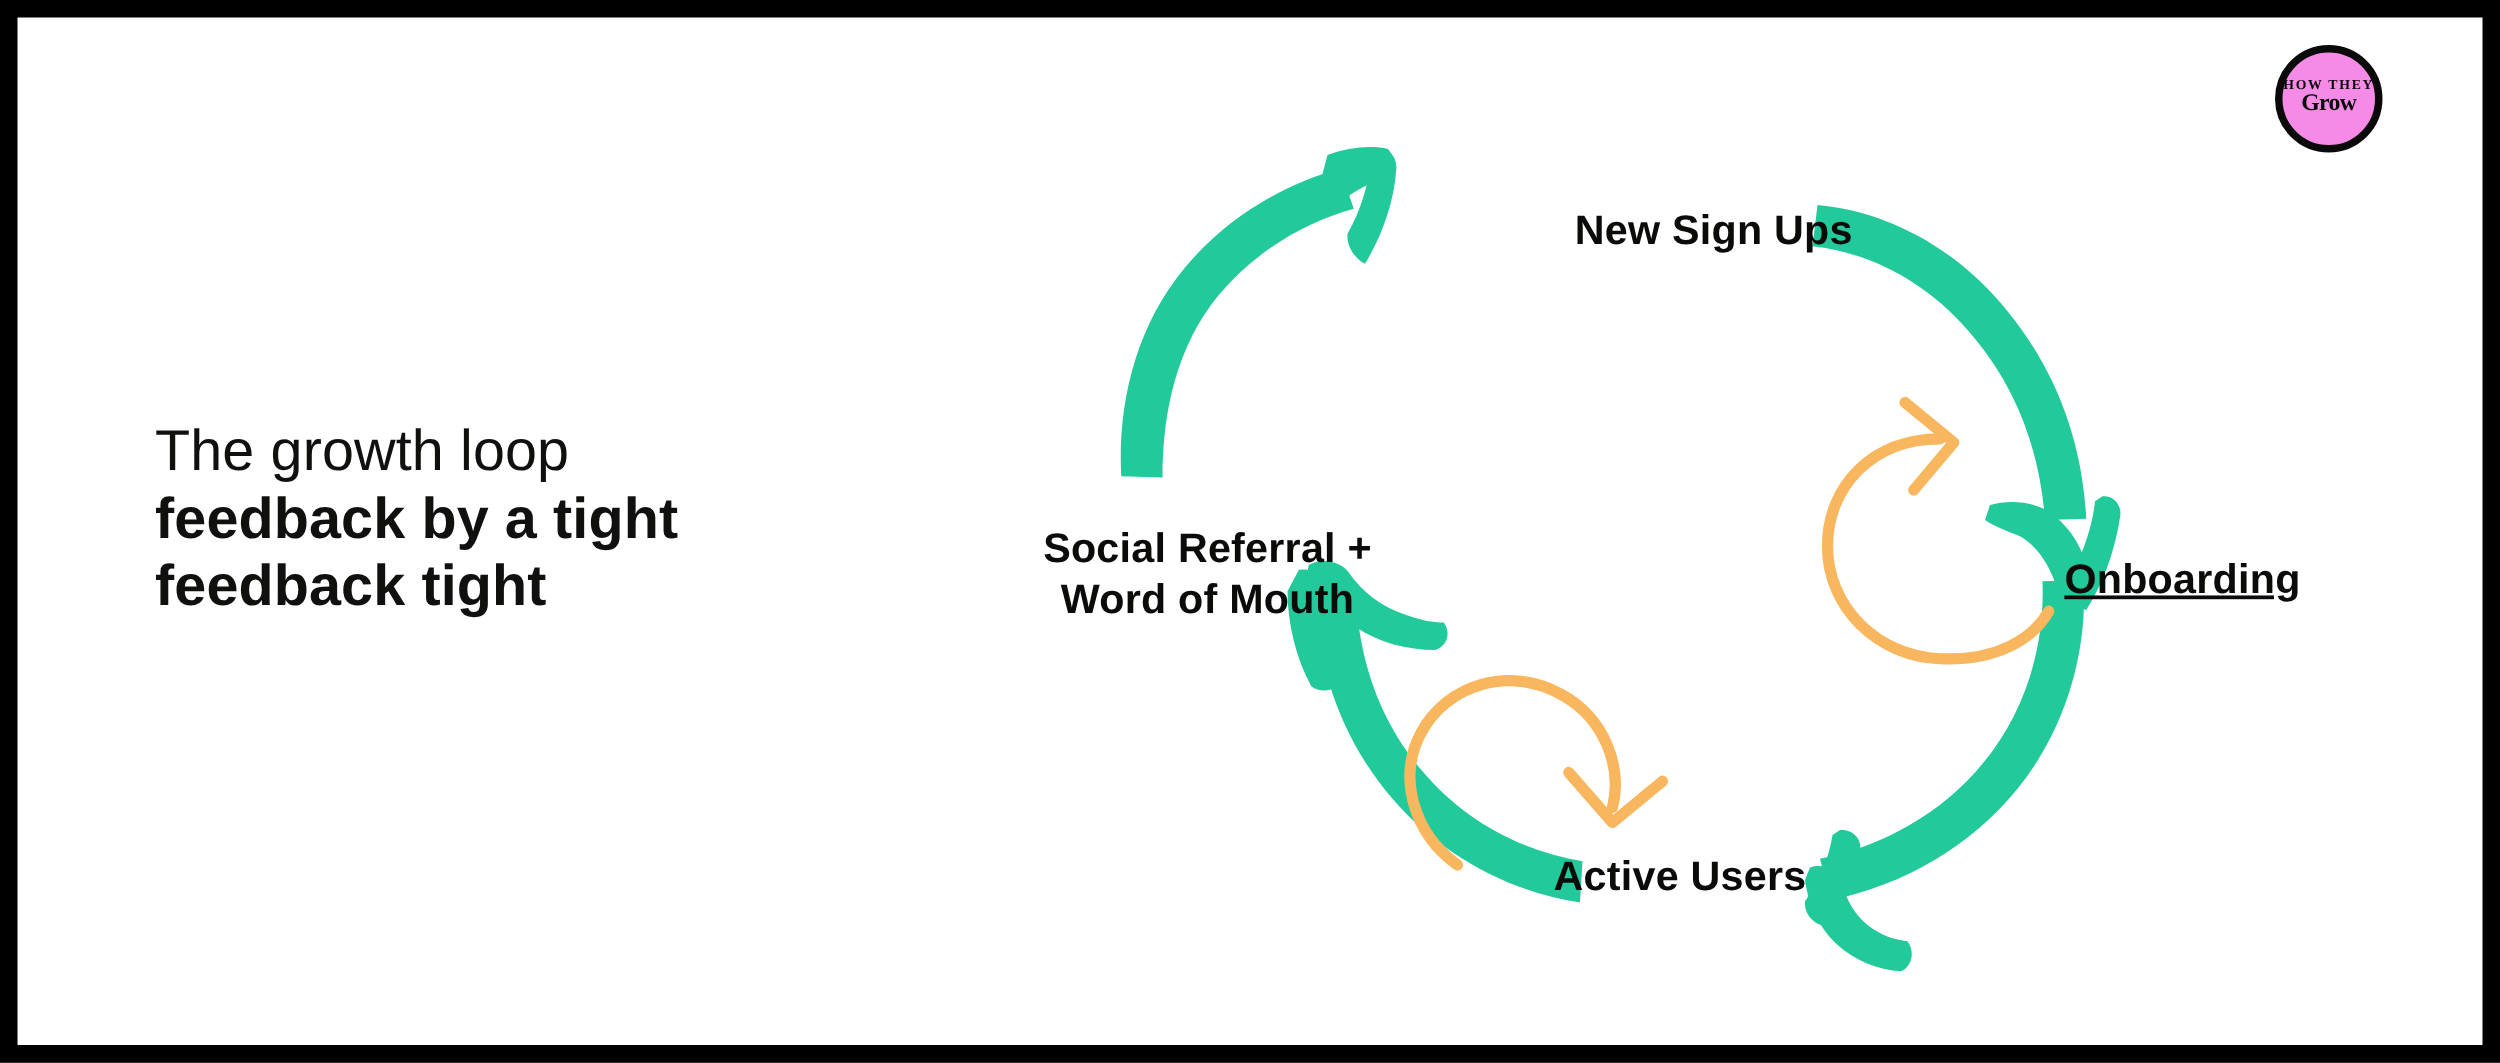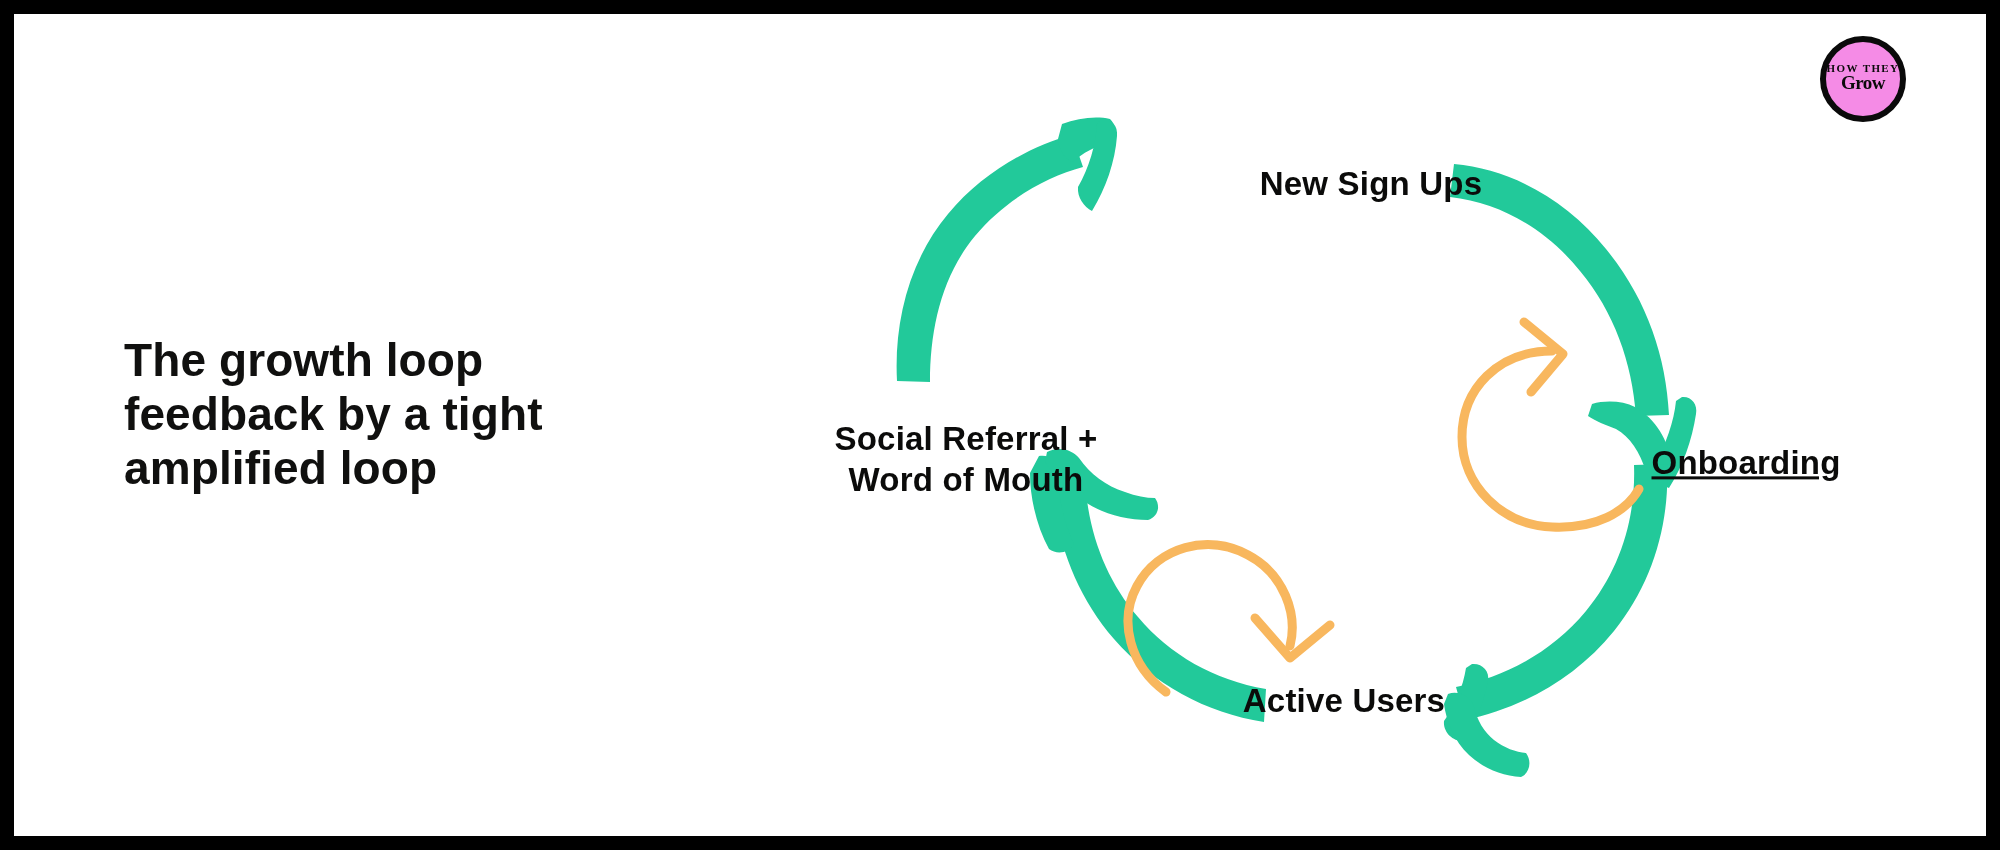--- a/index.html
+++ b/index.html
@@ -39,21 +39,21 @@
     color: #10100F;
   }
   .headline .line {
     display: block;
     font-size: 46px;
     line-height: 1.17;
     letter-spacing: 0.1px;
     white-space: nowrap;
   }
   .headline .thin {
-    font-weight: 700;
+    font-weight: 400;
   }
   .headline .bold {
     font-weight: 700;
   }
 
   
   .diagram {
     position: absolute;
     left: 820px;
     top: 60px;
@@ -124,21 +124,21 @@
 </style>
 </head>
 <body>
 
 <div class="frame">
   <div class="canvas">
 
     <div class="headline">
       <span class="line thin">The growth loop</span>
       <span class="line bold">feedback by a tight</span>
-      <span class="line bold">amplified loop</span>
+      <span class="line bold">feedback tight</span>
     </div>
 
     <div class="diagram">
 
       <svg viewBox="0 0 1060 720" preserveAspectRatio="none">
 
         <g>
           <path fill="#22C99A" d="
             M 63,307
             C 60,250 74,188 114,140

